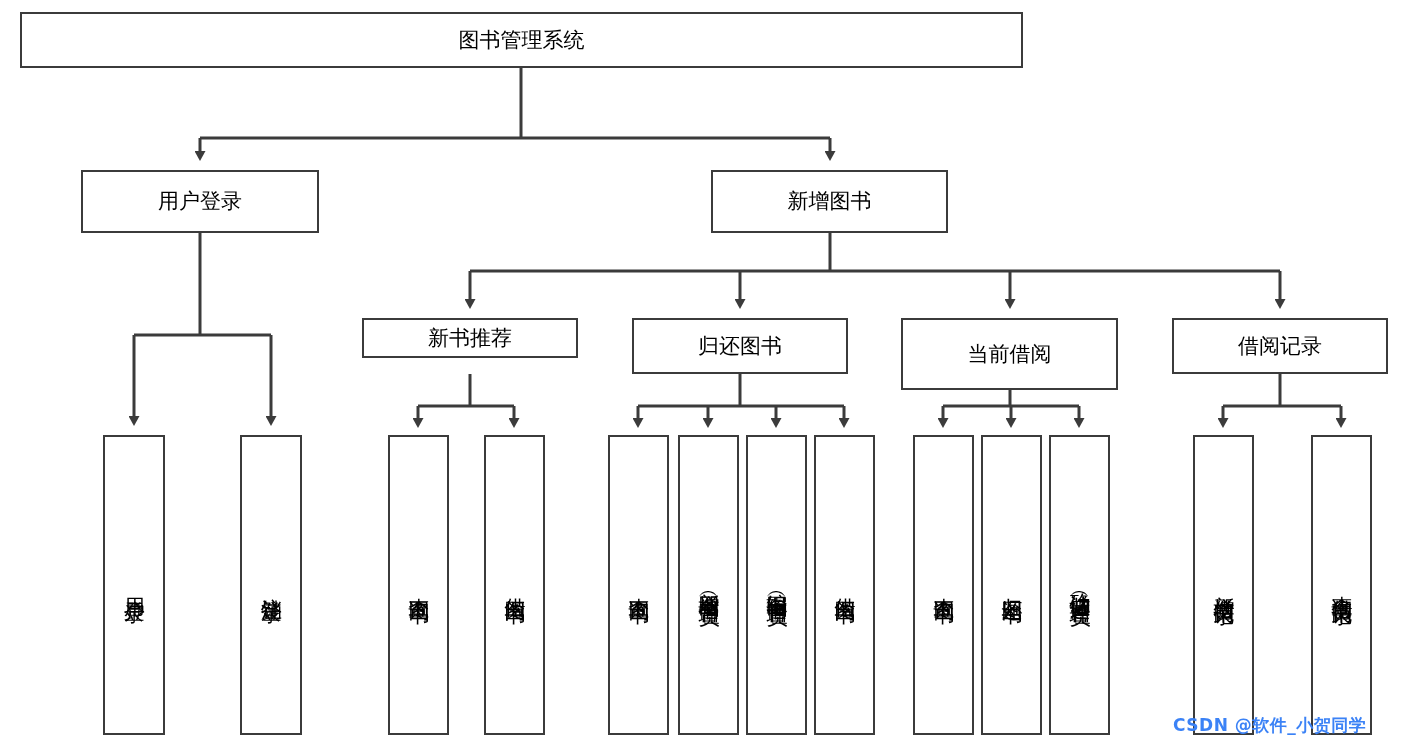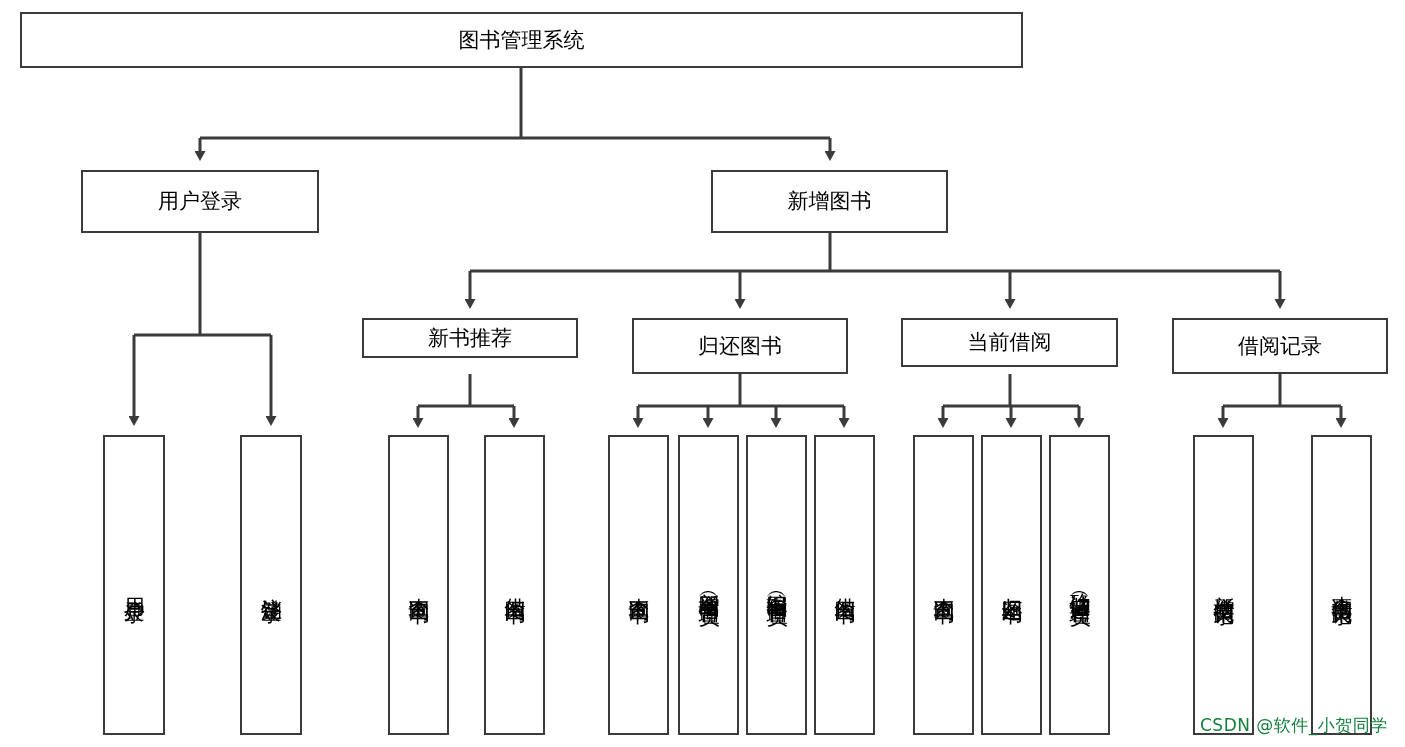--- a/index.html
+++ b/index.html
@@ -55,29 +55,30 @@
     writing-mode: vertical-rl;
     text-orientation: upright;
     font-size: 21px;
     letter-spacing: 2px;
     line-height: 1;
     max-height: 288px;
     white-space: normal;
   }
   #watermark {
     position: absolute;
-    left: 1200px;
+    left: 1173px;
     top: 714px;
     font-size: 17px;
-    color: #15803d;
+    color: #3b82f6;
     font-family: "DejaVu Sans", "Liberation Sans", sans-serif;
     letter-spacing: 0.5px;
     white-space: nowrap;
     z-index: 5;
     user-select: none;
+    font-weight: bold;
   }
 </style>
 </head>
 <body>
 
 <div id="canvas">
 
   <svg class="wires" viewBox="0 0 1405 747" xmlns="http://www.w3.org/2000/svg">
     <defs>
       <marker id="arrow" markerWidth="10" markerHeight="11" refX="1" refY="5.5" orient="auto" markerUnits="userSpaceOnUse">
@@ -138,21 +139,21 @@
   <div class="node horiz" style="left:711px; top:170px; width:237px; height:63px;">
     <span class="node-label">新增图书</span>
   </div>
 
   <div class="node horiz" style="left:362px; top:318px; width:216px; height:40px;">
     <span class="node-label">新书推荐</span>
   </div>
   <div class="node horiz" style="left:632px; top:318px; width:216px; height:56px;">
     <span class="node-label">归还图书</span>
   </div>
-  <div class="node horiz" style="left:901px; top:318px; width:217px; height:49px;">
+  <div class="node horiz" style="left:901px; top:318px; width:217px; height:72px;">
     <span class="node-label">当前借阅</span>
   </div>
   <div class="node horiz" style="left:1172px; top:318px; width:216px; height:56px;">
     <span class="node-label">借阅记录</span>
   </div>
 
   <div class="node vert" style="left:103px; top:435px; width:62px; height:300px;">
     <span class="node-label">用户登录</span>
   </div>
   <div class="node vert" style="left:240px; top:435px; width:62px; height:300px;">

